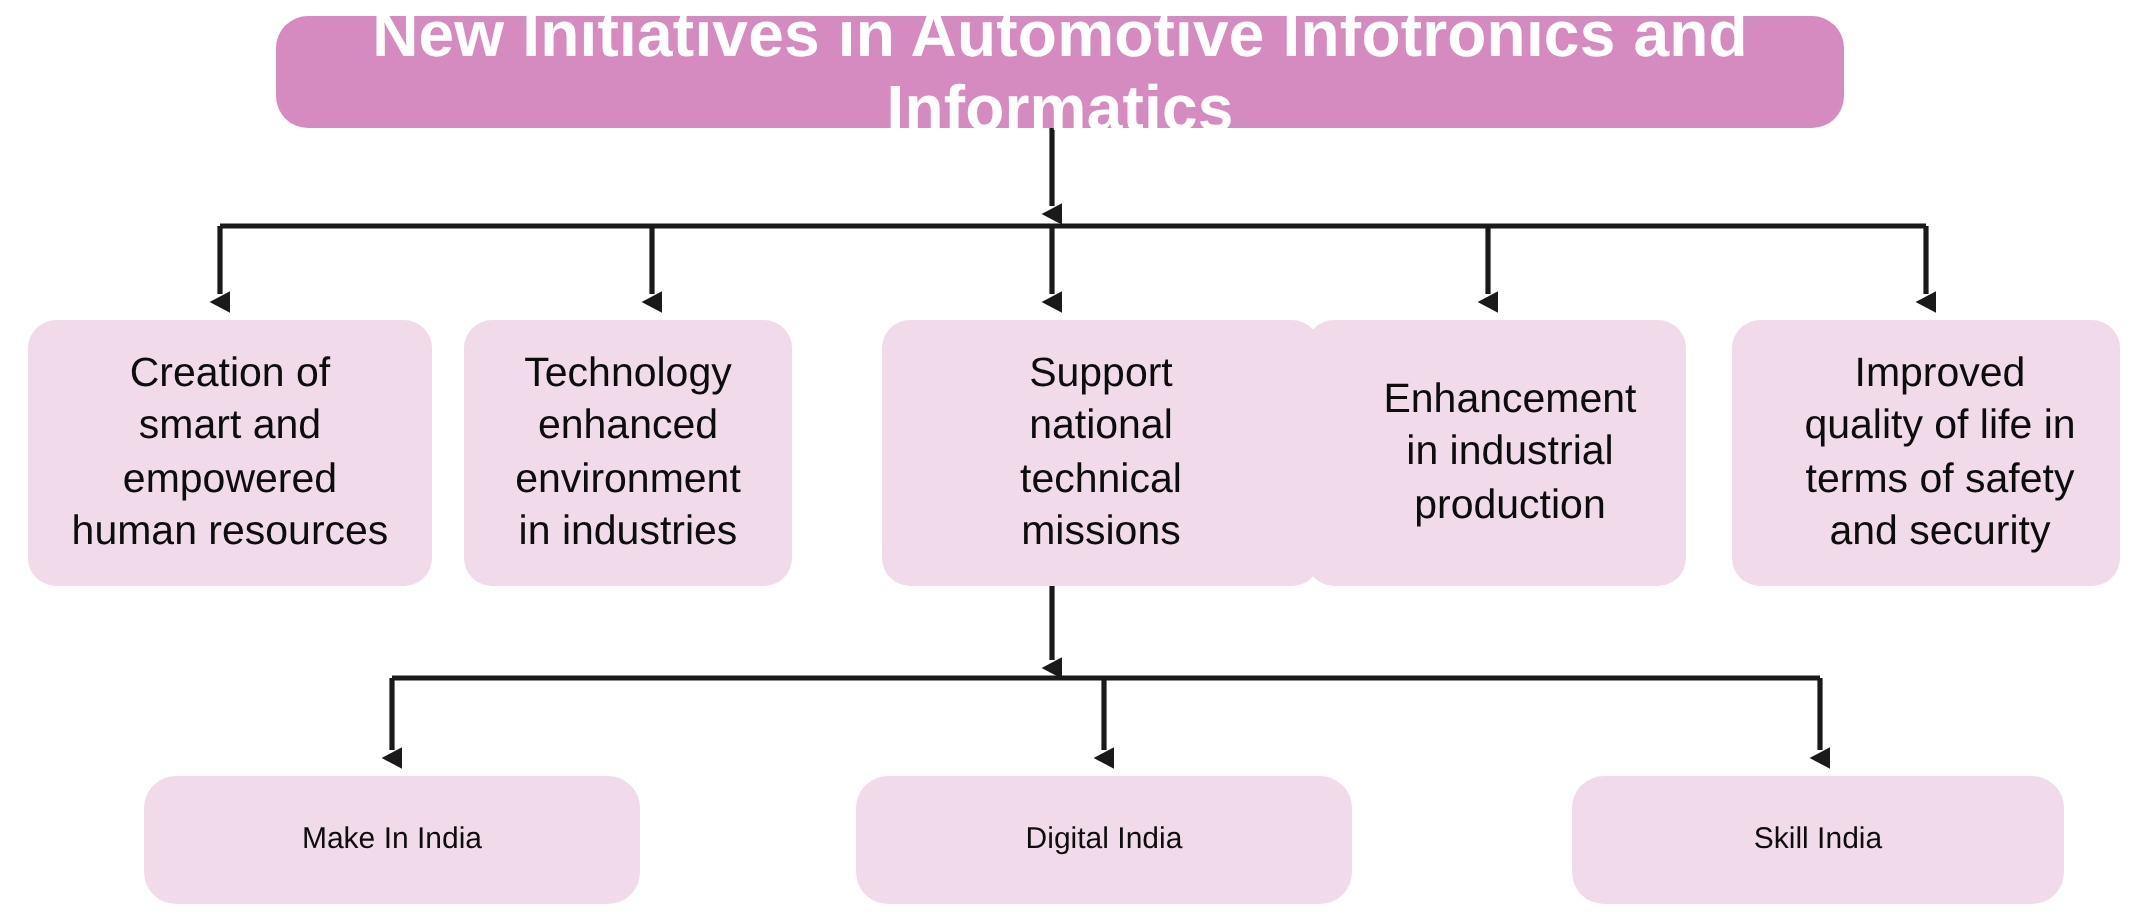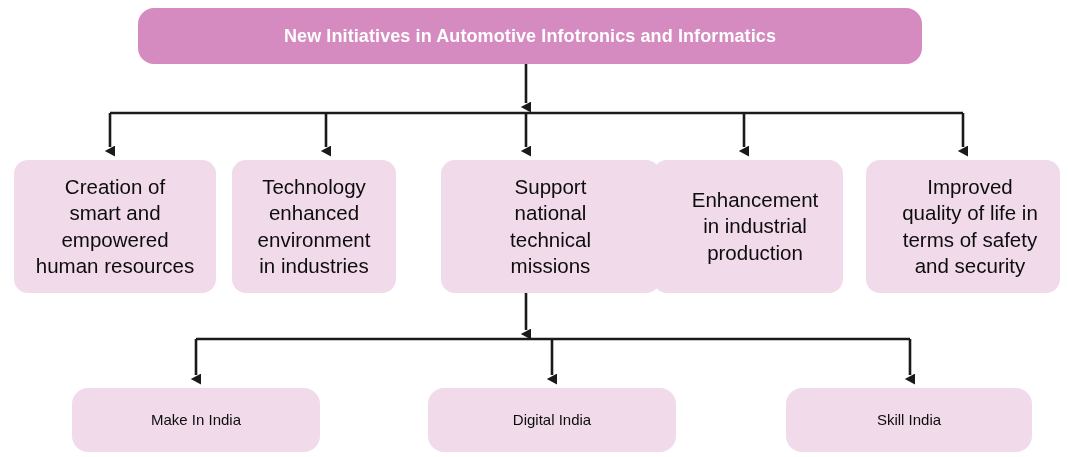--- a/index.html
+++ b/index.html
@@ -34,21 +34,21 @@
     justify-content: center;
     text-align: center;
     border-radius: 14px;
     z-index: 2;
   }
   .node-title {
     background: #d58bc0;
     border-radius: 16px;
     color: #ffffff;
     font-weight: bold;
-    font-size: 18px;
+    font-size: 32px;
     letter-spacing: 0.1px;
     line-height: 1.15;
     padding: 0 17px;
     justify-content: center;
   }
   .node-branch {
     background: #f1dbeb;
     color: #0d0d0d;
     font-size: 20.5px;
     line-height: 1.28;

